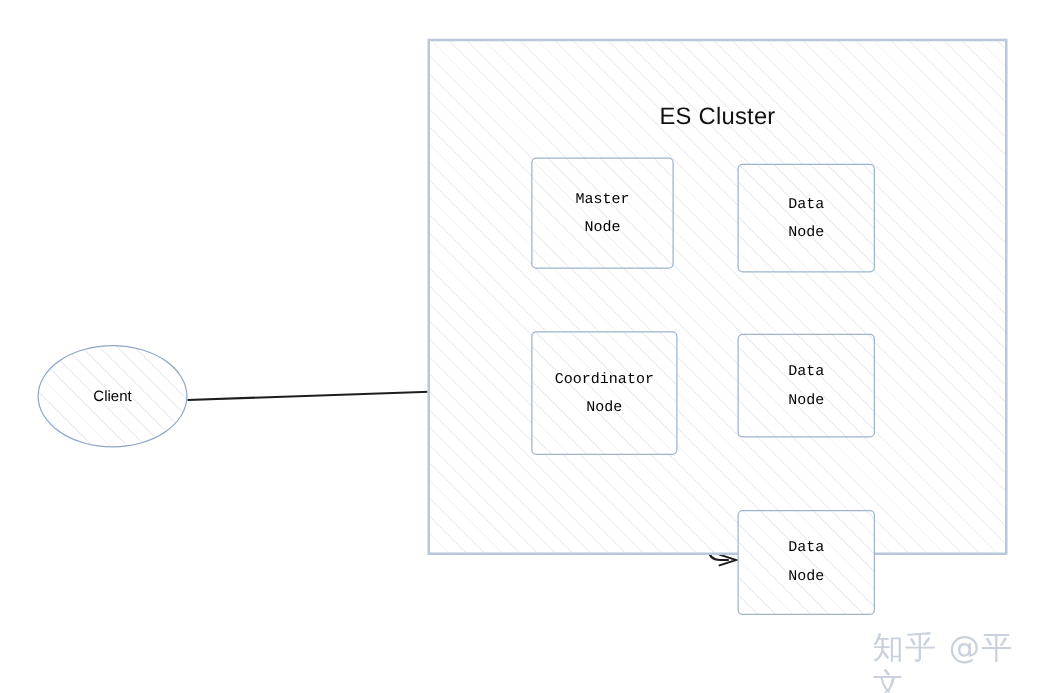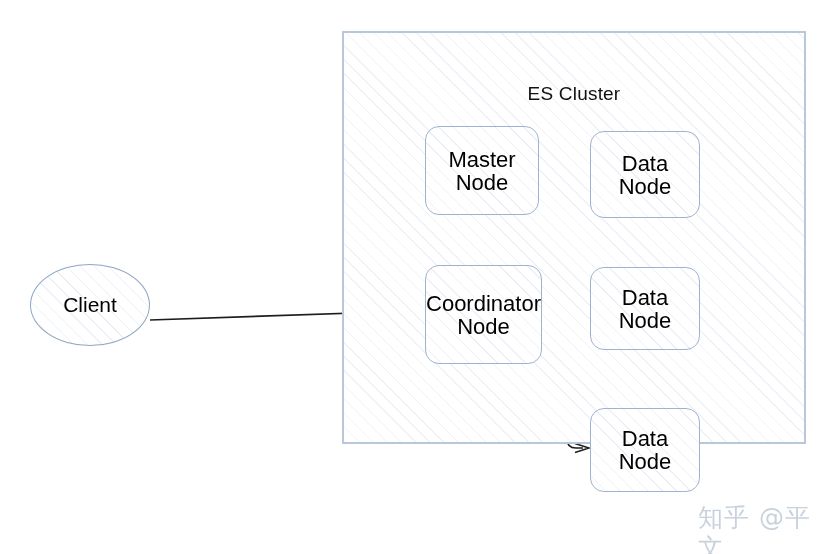--- a/index.html
+++ b/index.html
@@ -50,65 +50,66 @@
     line-height: 22px;
     color: #111111;
     letter-spacing: 0.2px;
   }
 
   
   .node {
     position: absolute;
     box-sizing: border-box;
     border: 1.6px solid #9eb4ce;
-    border-radius: 14px;
+    border-radius: 4px;
     background-color: #ffffff;
     background-image: repeating-linear-gradient(
         45deg,
         rgba(150, 175, 205, 0.18) 0px,
         rgba(150, 175, 205, 0.18) 1px,
         rgba(255, 255, 255, 0) 1px,
         rgba(255, 255, 255, 0) 10px);
     display: flex;
     align-items: center;
     justify-content: center;
     text-align: center;
-    font-size: 22px;
+    font-size: 12px;
     line-height: 23px;
     color: #000000;
     white-space: pre-line;
+    font-family: Liberation Mono, monospace;
   }
 
   #node-master     { left: 425px; top: 126px; width: 114px; height: 89px; }
   #node-coord      { left: 425px; top: 265px; width: 117px; height: 99px; }
   #node-data-1     { left: 590px; top: 131px; width: 110px; height: 87px; }
   #node-data-2     { left: 590px; top: 267px; width: 110px; height: 83px; }
   #node-data-3     { left: 590px; top: 408px; width: 110px; height: 84px; }
 
   
   .client-node {
     position: absolute;
     left: 30px;
-    top: 264px;
+    top: 276px;
     width: 120px;
     height: 82px;
     box-sizing: border-box;
     border: 1.6px solid #8fa7c4;
     border-radius: 50%;
     background-color: #ffffff;
     background-image: repeating-linear-gradient(
         45deg,
         rgba(150, 175, 205, 0.18) 0px,
         rgba(150, 175, 205, 0.18) 1px,
         rgba(255, 255, 255, 0) 1px,
         rgba(255, 255, 255, 0) 10px);
     display: flex;
     align-items: center;
     justify-content: center;
-    font-size: 21px;
+    font-size: 12px;
     color: #000000;
   }
 
   
   .watermark {
     position: absolute;
     left: 698px;
     top: 503px;
     font-size: 25px;
     line-height: 30px;

